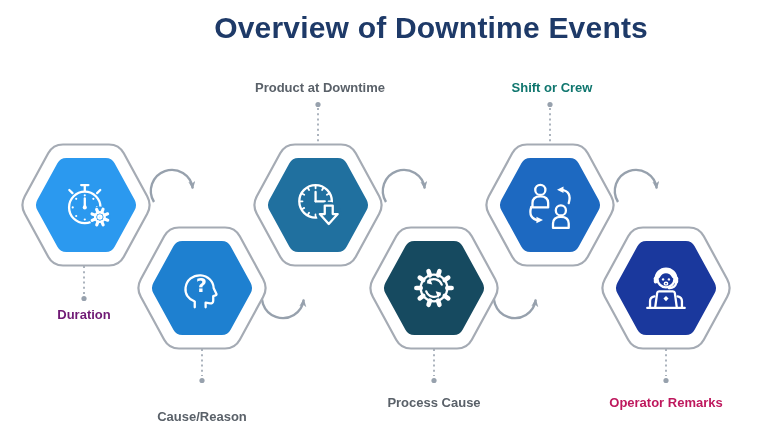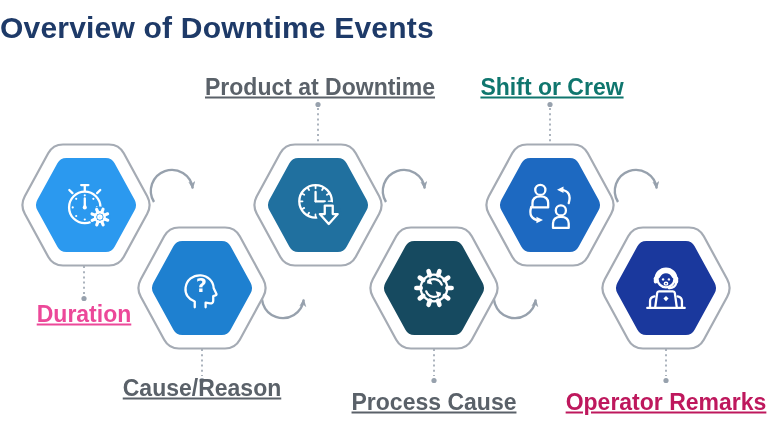--- a/index.html
+++ b/index.html
@@ -2,27 +2,27 @@
 <html><head>
 <meta charset="utf-8">
 <style>
   html,body{margin:0;padding:0;background:#ffffff;}
   .canvas{
     position:relative;width:768px;height:431px;background:#ffffff;
     font-family:"Liberation Sans",sans-serif;overflow:hidden;
   }
   .title{
     position:absolute;top:11px;left:0;width:692px;box-sizing:border-box;
-    padding-right:44px;text-align:left;
+    padding-right:44px;text-align:right;
     font-size:30px;font-weight:bold;letter-spacing:.2px;margin:0;
   }
   .diagram{position:absolute;left:0;top:0;}
   .step-label{
     position:absolute;transform:translate(-50%,-50%);
-    font-size:23px;font-weight:600;white-space:nowrap;text-decoration:underline;
+    font-size:13px;font-weight:600;white-space:nowrap;
   }
 </style>
 </head>
 <body>
 
 <div class="canvas">
   <h1 class="title" style="color: rgb(30, 58, 104);">Overview of Downtime Events</h1>
   <svg id="diagram" class="diagram" width="768" height="431" viewBox="0 0 768 431">
     <defs>
       <marker id="arrh" orient="auto" markerUnits="userSpaceOnUse" markerWidth="12" markerHeight="12" refX="7.2" refY="3.5">
@@ -188,20 +188,20 @@
     <path d="M32.4,20.2 q-1.2,4 -5.8,3.8"></path>
     <circle cx="26.4" cy="24" r="1" fill="#fff" stroke="none"></circle>
     <circle cx="21.6" cy="16.9" r="1" fill="#fff" stroke="none"></circle>
     <circle cx="26.4" cy="16.9" r="1" fill="#fff" stroke="none"></circle>
     <ellipse cx="24" cy="20.4" rx="1.4" ry="1.1" stroke-width="1.2"></ellipse>
           </g>
         </g>
       </g>
   </svg>
   <div id="labels">
-      <div class="step-label" style="left: 84px; top: 314px; color: #ec4899;">Duration</div>
-      <div class="step-label" style="left: 202px; top: 388px; color: rgb(90, 97, 105);">Cause/Reason</div>
+      <div class="step-label" style="left: 84px; top: 314px; color: #701a75;">Duration</div>
+      <div class="step-label" style="left: 202px; top: 416px; color: rgb(90, 97, 105);">Cause/Reason</div>
       <div class="step-label" style="left: 320px; top: 87px; color: rgb(90, 97, 105);">Product at Downtime</div>
       <div class="step-label" style="left: 434px; top: 402px; color: rgb(90, 97, 105);">Process Cause</div>
       <div class="step-label" style="left: 552px; top: 87px; color: #0f766e;">Shift or Crew</div>
       <div class="step-label" style="left: 666px; top: 402px; color: #be185d;">Operator Remarks</div>
     </div>
 </div>
 
 </body></html>

